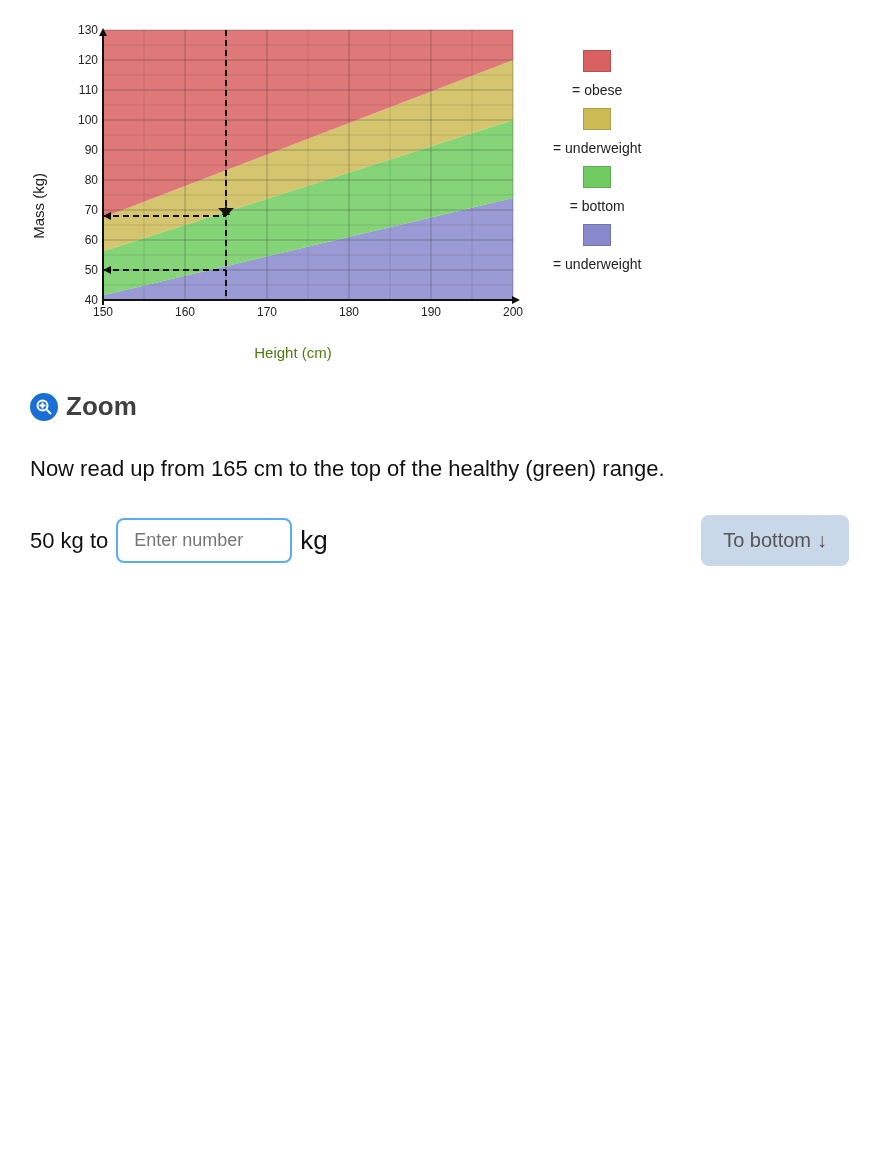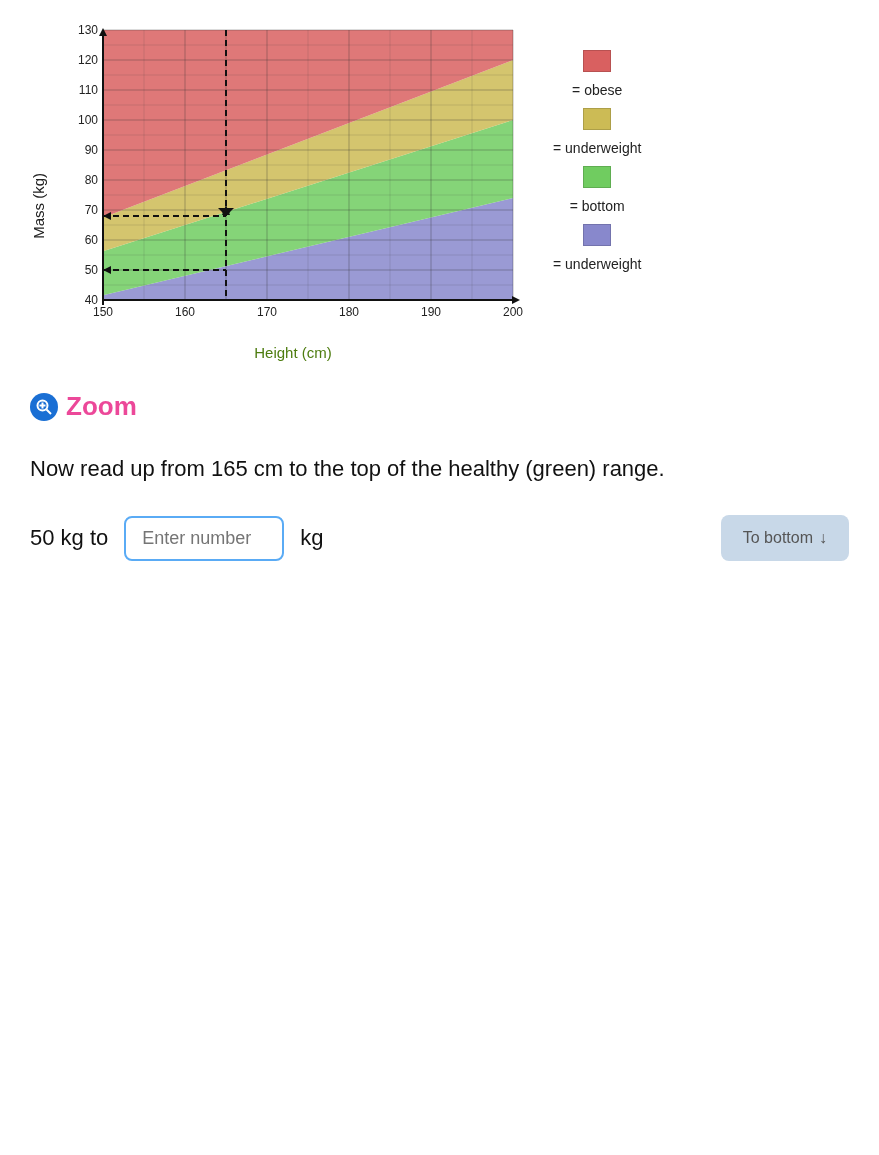--- a/index.html
+++ b/index.html
@@ -102,21 +102,21 @@
       justify-content: center;
       color: white;
       font-size: 14px;
       font-weight: bold;
       flex-shrink: 0;
     }
 
     .zoom-label {
       font-size: 26px;
       font-weight: 600;
-      color: #ec4899;
+      color: #404040;
     }
 
     
     .question-section {
       margin-bottom: 30px;
     }
 
     .question-text {
       font-size: 22px;
       line-height: 1.5;
@@ -131,52 +131,52 @@
     }
 
     .bold {
       font-weight: 700;
     }
 
     
     .answer-row {
       display: flex;
       align-items: center;
-      gap: 16px;
+      gap: 8px;
       margin-top: 30px;
     }
 
     .answer-prefix {
       font-size: 22px;
       color: #111;
     }
 
     .answer-input {
       border: 2px solid #5aabf5;
       border-radius: 8px;
       padding: 10px 16px;
       font-size: 18px;
-      width: 160px;
+      width: 176px;
       color: #999;
       outline: none;
       background: white;
     }
 
     .answer-suffix {
-      font-size: 22px;
+      font-size: 26px;
       color: #111;
     }
 
     .to-bottom-btn {
       margin-left: auto;
       background: #c8d8e8;
       border: none;
       border-radius: 8px;
       padding: 14px 22px;
-      font-size: 16px;
+      font-size: 20px;
       color: #555;
       cursor: pointer;
       display: flex;
       align-items: center;
       gap: 6px;
     }
   </style>
 </head>
 <body>
 

